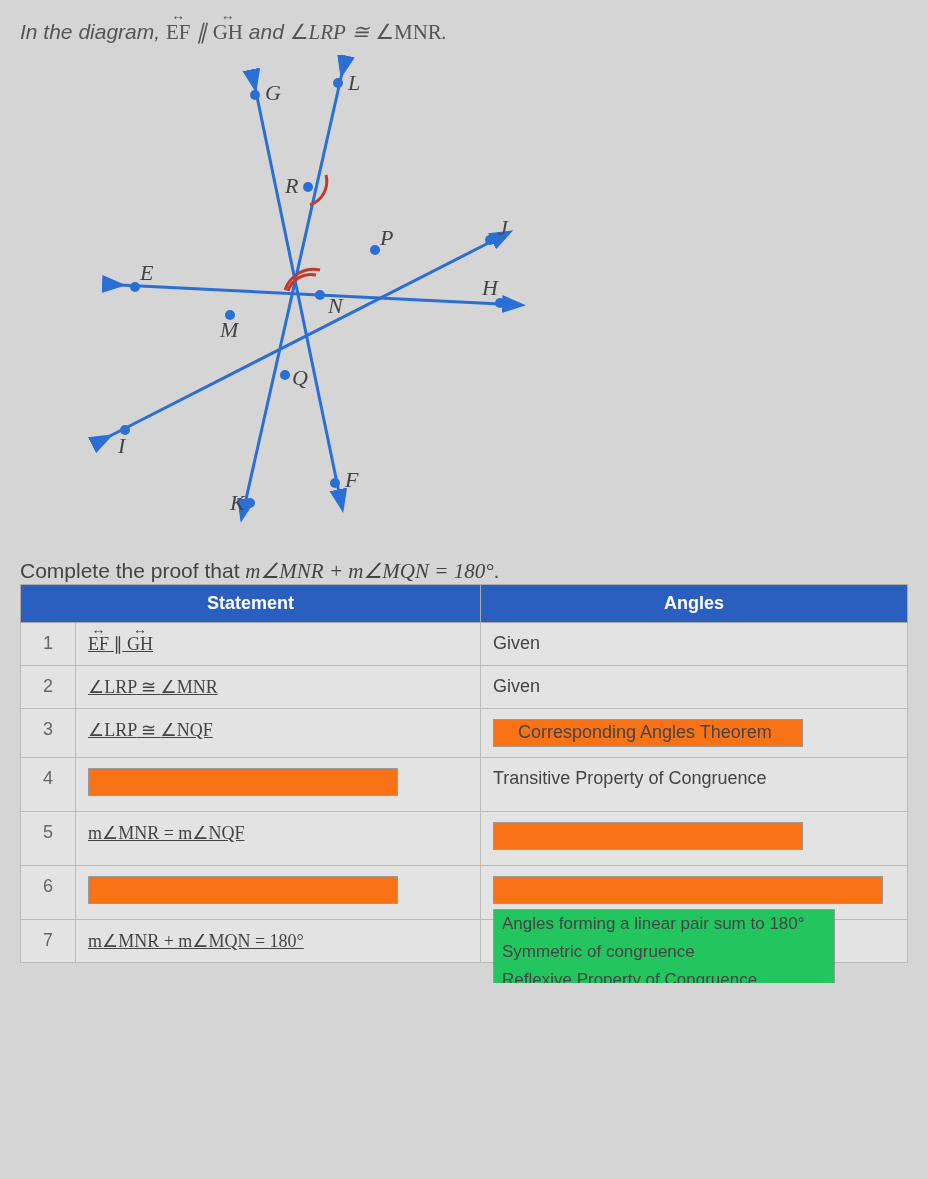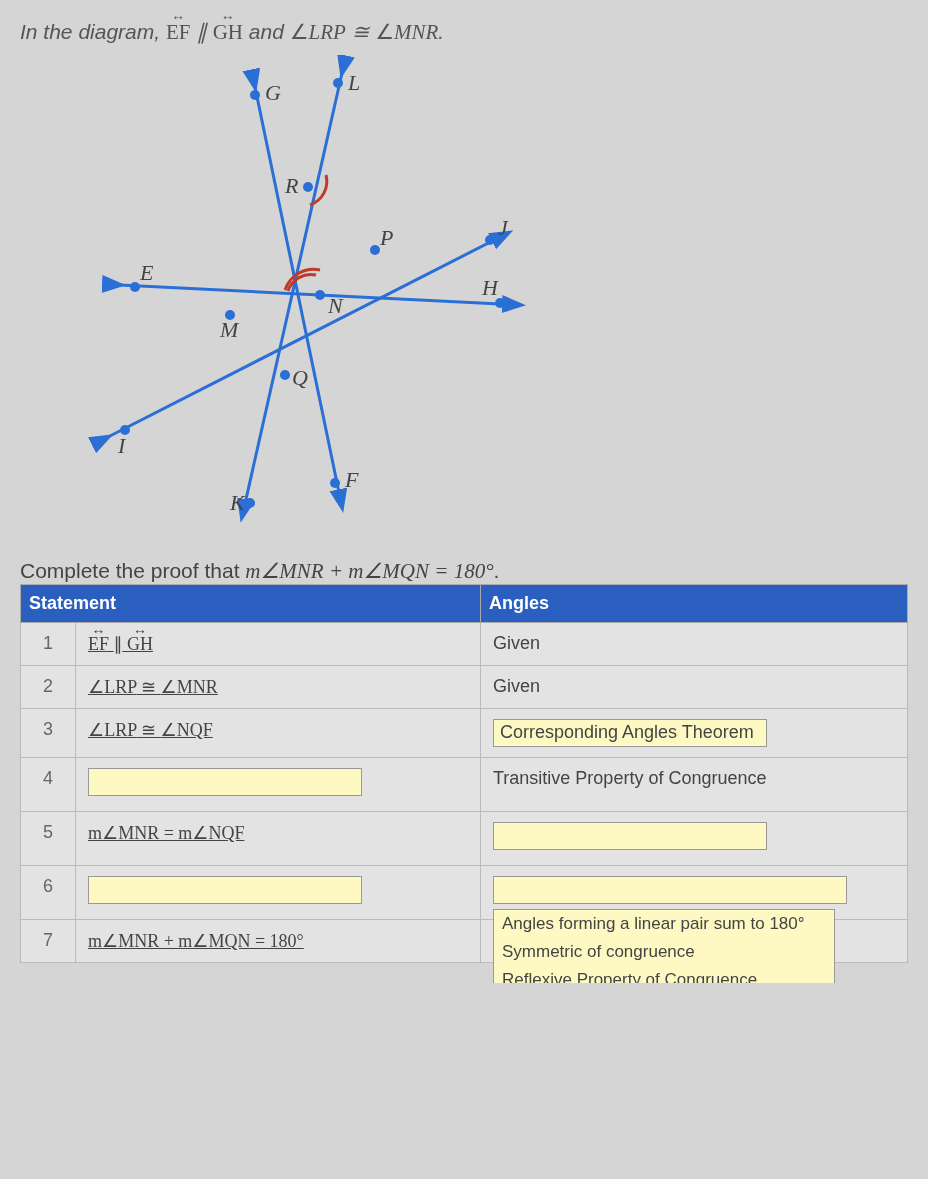--- a/index.html
+++ b/index.html
@@ -37,21 +37,21 @@
     width: 100%;
     border-collapse: collapse;
     background: #e3e3e3;
     font-size: 18px;
   }
   table.proof th {
     background: #2a5fbf;
     color: #fff;
     font-weight: bold;
     padding: 8px;
-    text-align: left;
+    text-align: center;
     border: 1px solid #aaa;
   }
   table.proof td {
     border: 1px solid #bbb;
     padding: 10px 12px;
     vertical-align: top;
     color: #444;
   }
   table.proof td.num {
     width: 30px;
@@ -60,36 +60,36 @@
   }
   table.proof td.stmt {
     width: 380px;
     font-family: "Times New Roman", serif;
     text-decoration: underline;
   }
   .inputbox {
     display: inline-block;
     min-width: 260px;
     min-height: 22px;
-    background: #fef9c3;
+    background: #f97316;
     border: 1px solid #999;
-    padding: 2px 6px;
+    padding: 2px 24px;
   }
   .dropdown {
     position: relative;
     display: inline-block;
   }
   .dropdown .inputbox {
     min-width: 340px;
   }
   .menu {
     position: absolute;
     left: 0;
     top: 100%;
-    background: #fef9c3;
+    background: #22c55e;
     border: 1px solid #999;
     min-width: 340px;
     z-index: 10;
   }
   .menu div {
     padding: 4px 8px;
     color: #444;
     font-size: 17px;
   }
   .cong::before { content: " \2245 "; }
@@ -109,21 +109,21 @@
 <body>
 
 <div class="prompt">
   <span>In the diagram, </span>
   <span class="seg arrowboth">EF</span>
   <span> ∥ </span>
   <span class="seg arrowboth">GH</span>
   <span> and </span>
   <span class="seg">∠</span><span class="seg" style="font-style:italic">LRP</span>
   <span> ≅ </span>
-  <span class="seg">∠</span><span class="seg" style="font-style:italic">MNR</span><span>.</span>
+  <span class="seg">∠</span><span class="seg" style="">MNR</span><span>.</span>
 </div>
 
 <div class="diagram">
 <svg width="500" height="480" viewBox="0 0 500 480">
   <defs>
     <marker id="arr" markerWidth="10" markerHeight="10" refX="6" refY="3" orient="auto">
       <path d="M0,0 L8,3 L0,6 Z" fill="#2a6fd6"></path>
     </marker>
   </defs>
 

